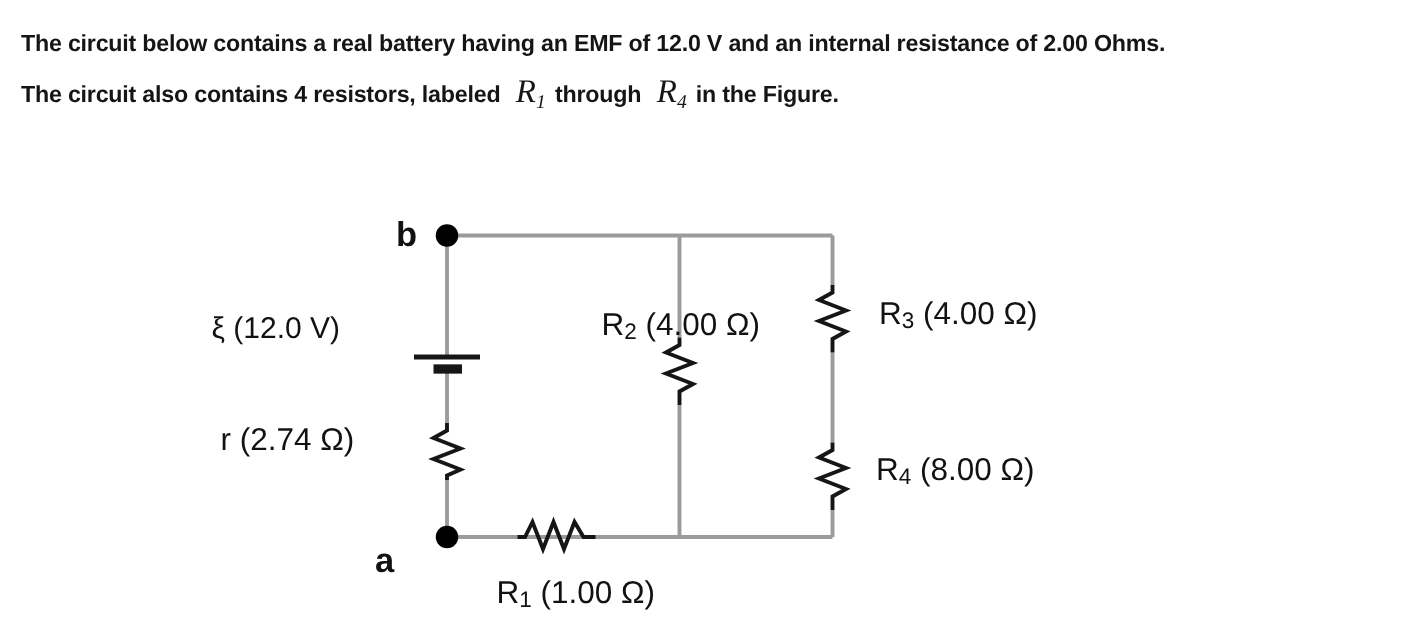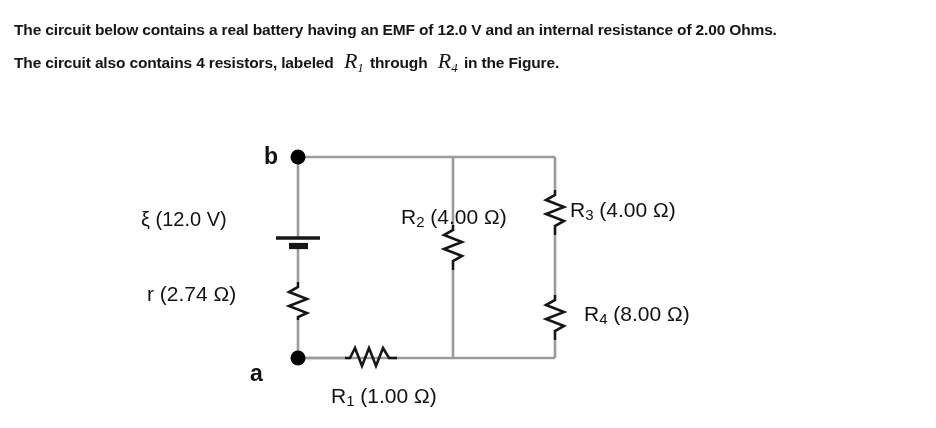--- a/index.html
+++ b/index.html
@@ -154,18 +154,18 @@
     <div class="clabel node-label" style="left:250px; top:266px;">a</div>
 
     <div class="clabel emf-label" style="left:141px; top:113px;">ξ (12.0 V)</div>
 
     <div class="clabel" style="left:147px; top:187px;">r (2.74 Ω)</div>
 
     <div class="clabel" style="left:331px; top:277px;margin-top:12px;"><span>R</span><span class="sub">1</span><span> (1.00 Ω)</span></div>
 
     <div class="clabel" style="left:401px; top:110px;"><span>R</span><span class="sub">2</span><span> (4.00 Ω)</span></div>
 
-    <div class="clabel" style="left:570px; top:103px;"><span>R</span><span class="sub">3</span><span> (4.00 Ω)</span></div>
+    <div class="clabel" style="left:586px; top:103px;"><span>R</span><span class="sub">3</span><span> (4.00 Ω)</span></div>
 
     <div class="clabel" style="left:584px; top:207px;"><span>R</span><span class="sub">4</span><span> (8.00 Ω)</span></div>
 
   </div>
 </div>
 
 </body></html>

